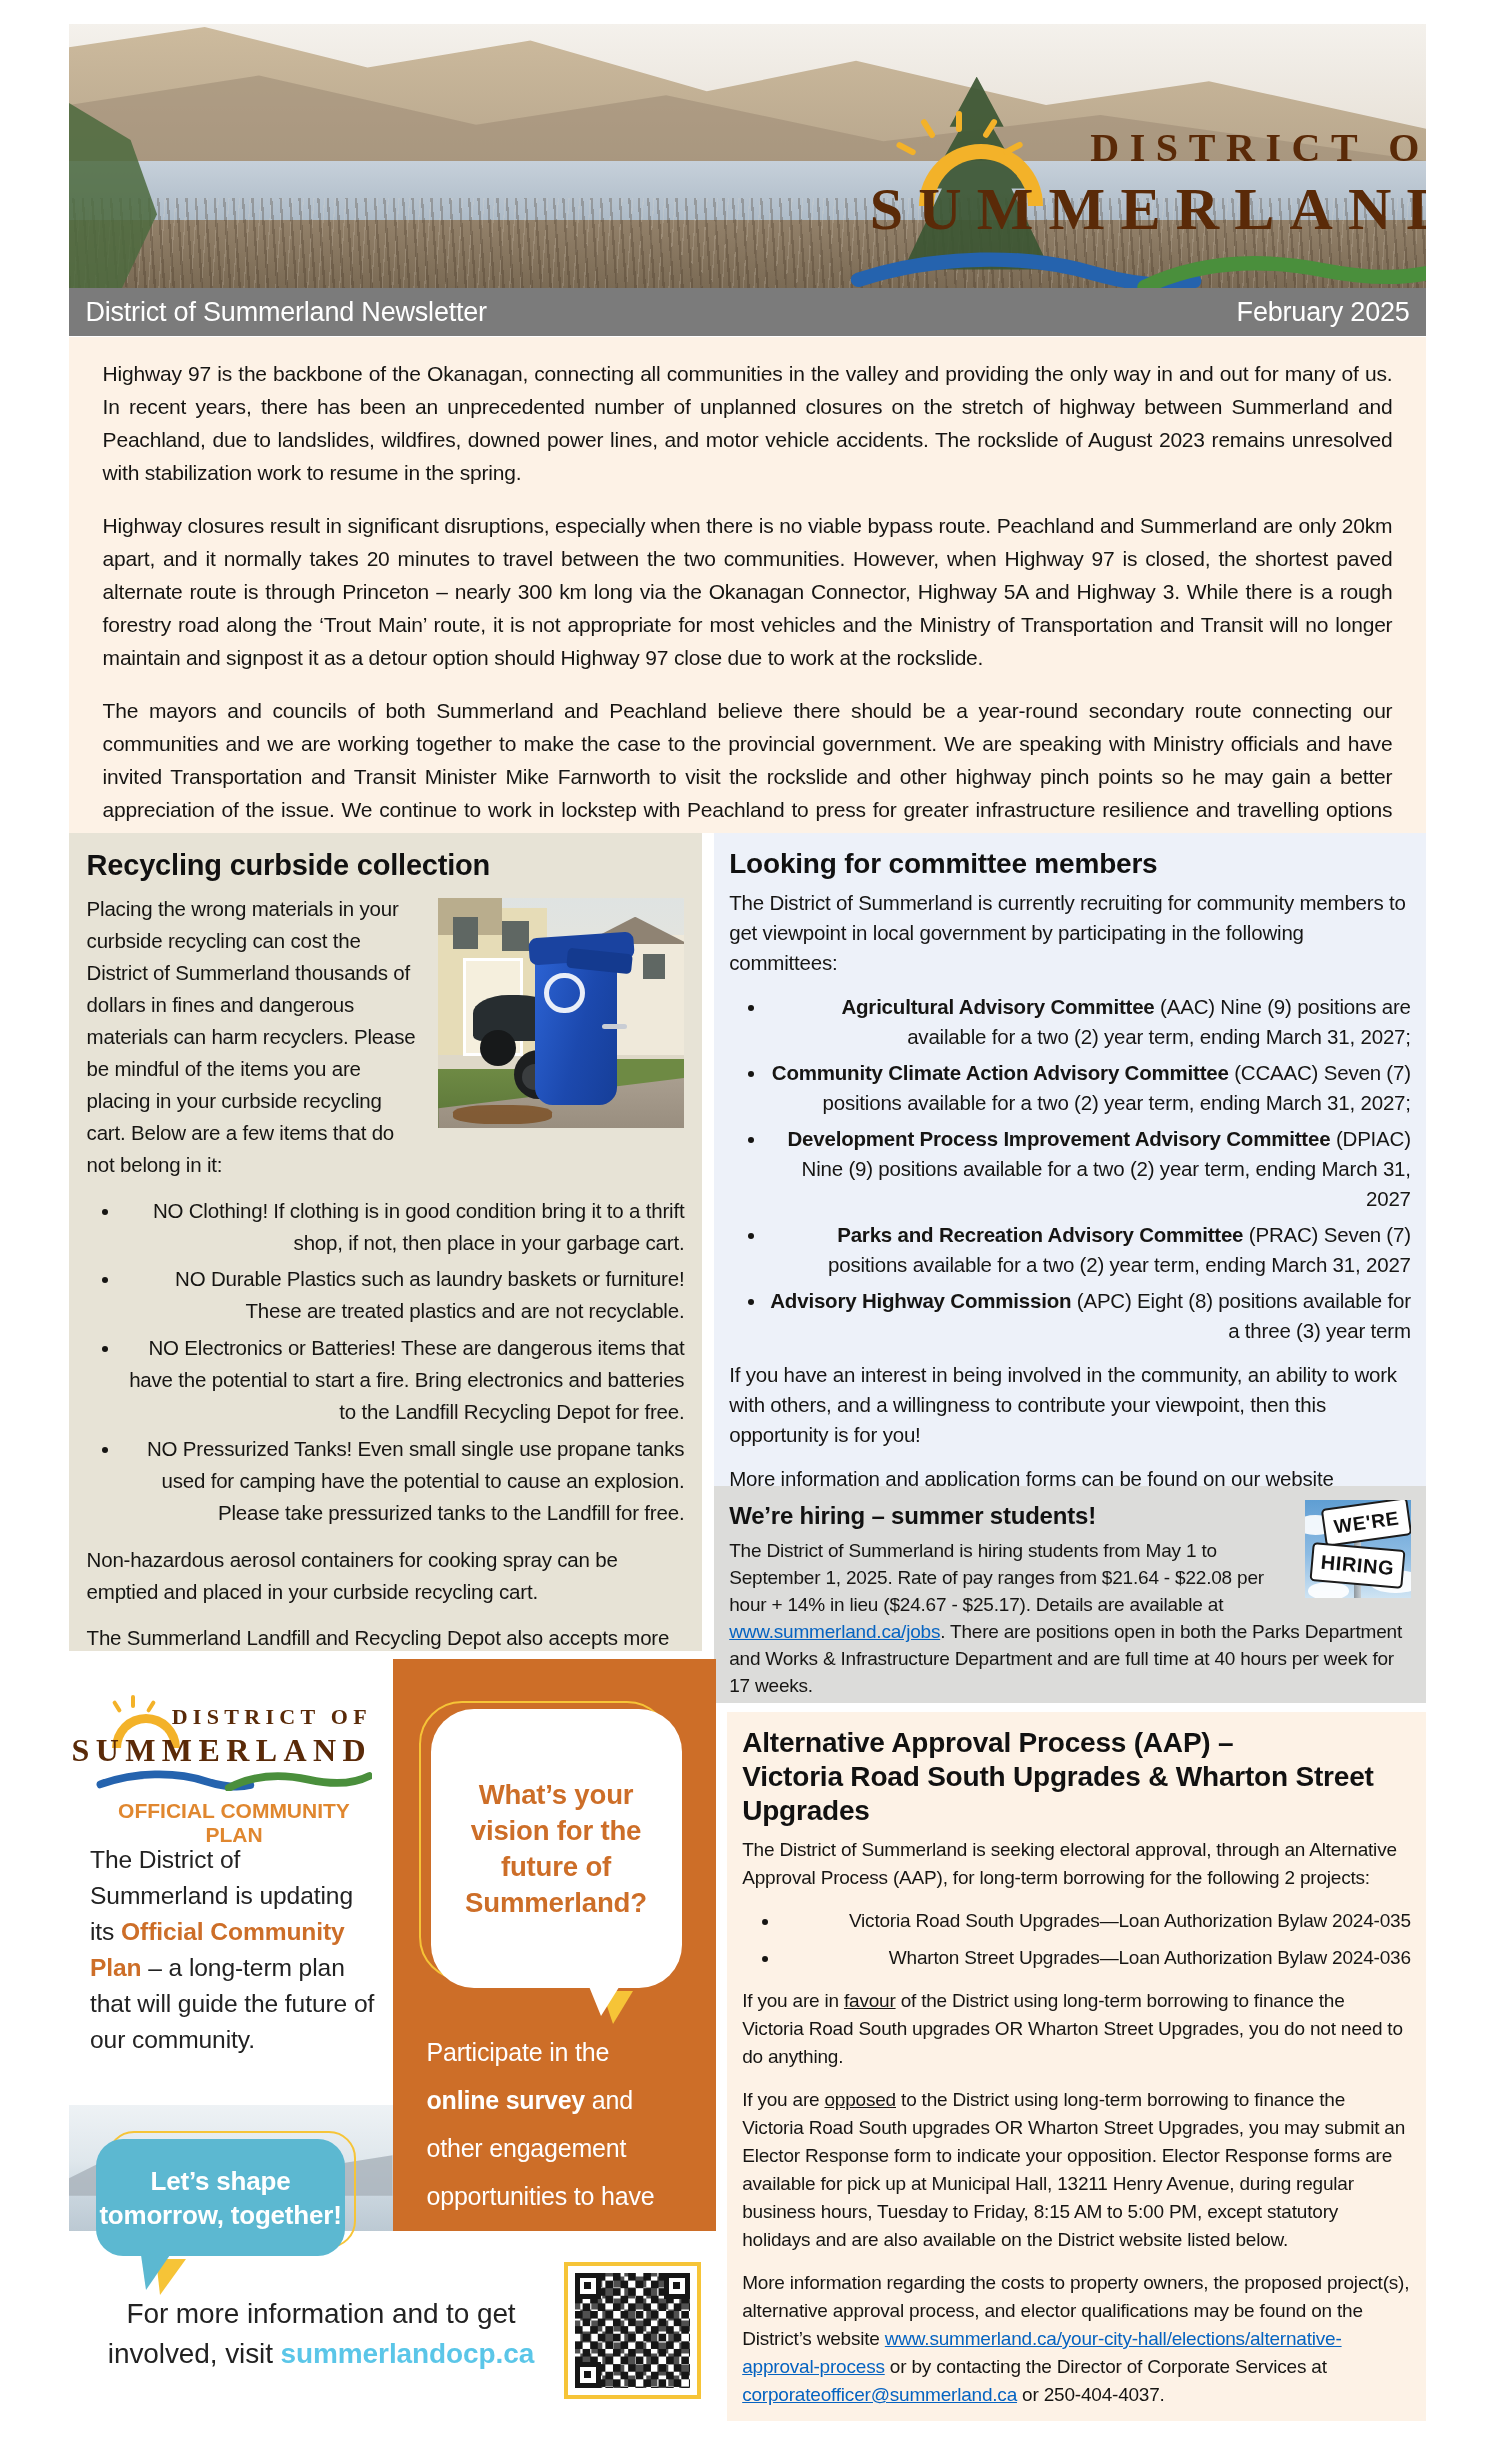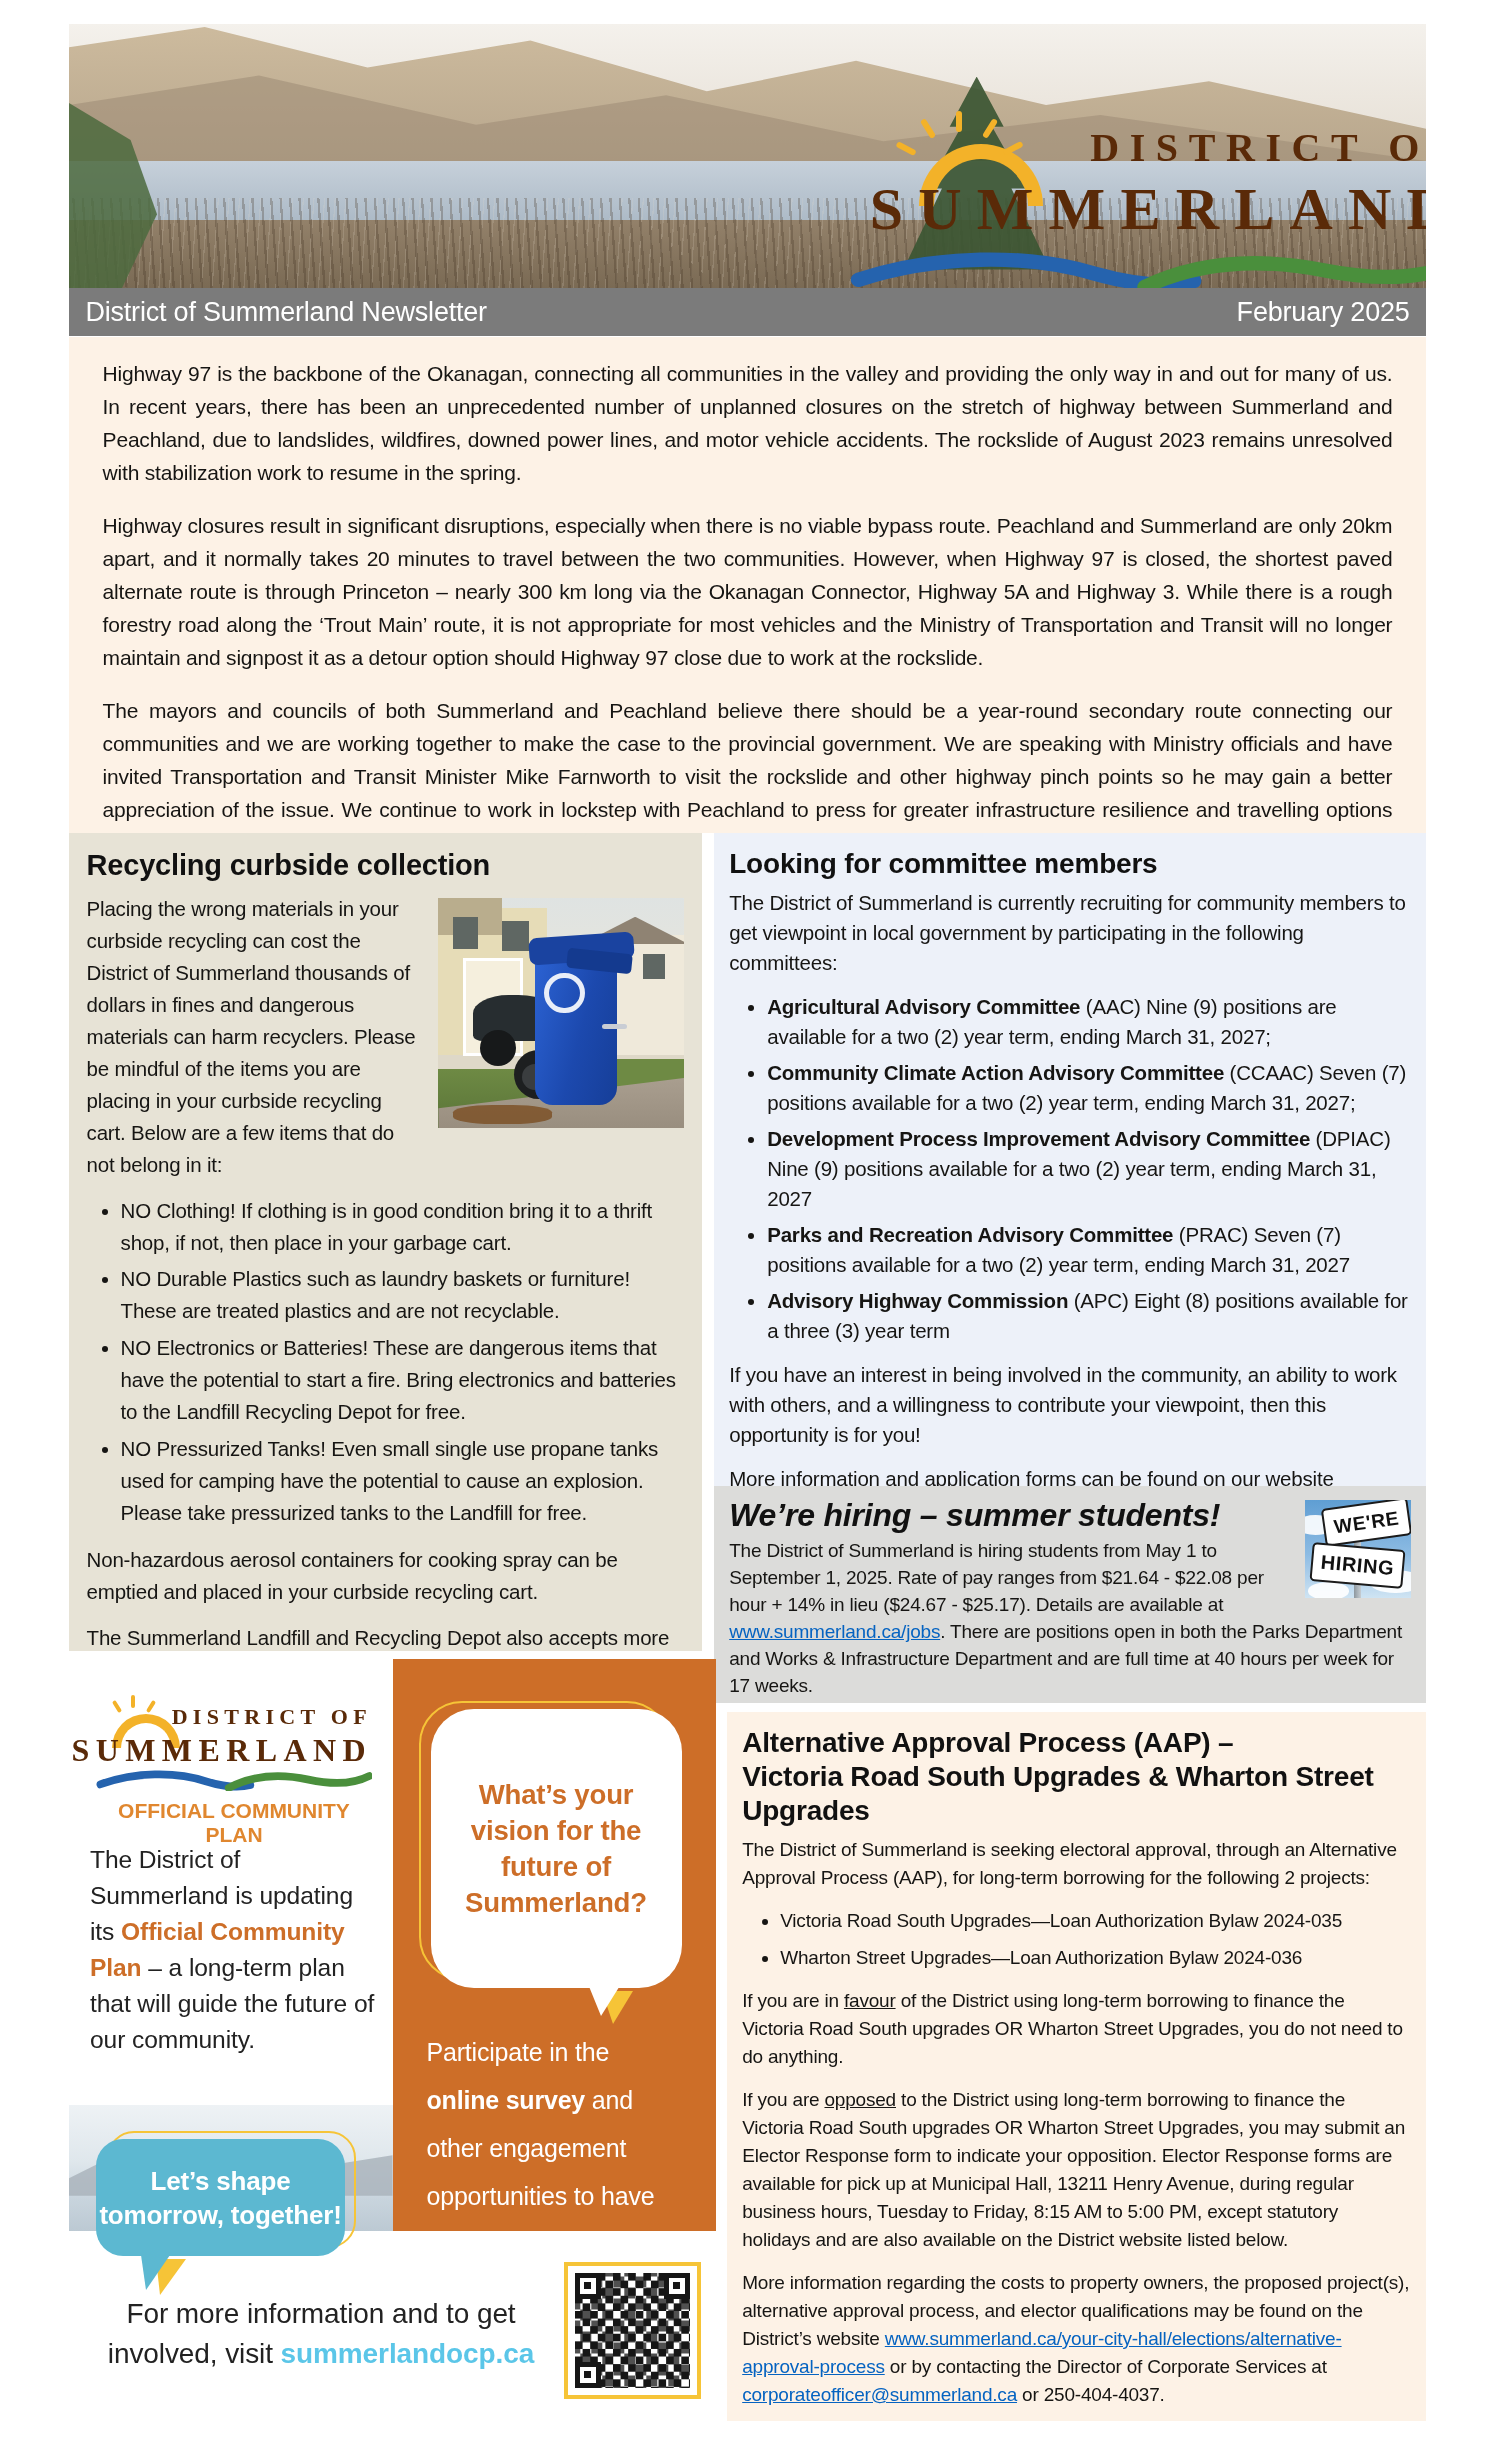--- a/index.html
+++ b/index.html
@@ -55,21 +55,21 @@
          padding:20px 17.6px 0;box-sizing:border-box;font-size:21px;line-height:33px;text-align:justify;}
   .intro p{margin:0 16px 20px;}
   .signoff{text-align:right;margin:0;padding-right:3.5px;}
 
   h2{font-size:29px;line-height:35px;margin:0 0 9.4px;font-weight:bold;color:#111;}
 
   
   .recycling{left:69px;top:833px;width:633px;height:818px;background:var(--beige);
              padding:15.2px 17.6px;box-sizing:border-box;font-size:20.5px;line-height:32px;overflow:hidden;}
   .recycling p{margin:0 0 14px;}
-  ul{margin:3.5px 0 15.2px;padding-left:34px;}
+  ul{margin:3.5px 0 15.2px;padding-left:34px;text-align:right;}
   li{margin:0 0 4.7px;}
   .cart-photo{float:right;position:relative;width:246px;height:230px;margin:5.9px 0 10.6px 15.2px;overflow:hidden;
               background:linear-gradient(180deg,#dfe3e2 0%,#e9e6da 45%,#ded8c8 60%);}
   .house-l{position:absolute;left:0;top:4%;width:44%;height:64%;background:#e6dcb7;}
   .house-l-roof{position:absolute;left:-4%;top:0;width:30%;height:16%;background:#b9ad8d;}
   .house-r{position:absolute;right:0;top:16%;width:40%;height:52%;background:#efe9da;}
   .house-r-roof{position:absolute;right:-2%;top:8%;width:44%;height:12%;background:#8f8373;clip-path:polygon(0 100%,50% 0,100% 100%);}
   .porch{position:absolute;left:10%;top:26%;width:22%;height:40%;background:#f5efdd;border:3.5px solid #fff;}
   .window{position:absolute;background:#5f6763;}
   .car{position:absolute;left:14%;top:42%;width:36%;height:20%;background:#272d30;border-radius:40% 48% 12% 12%;}
@@ -96,21 +96,21 @@
   .committees{left:714px;top:833px;width:712px;height:654px;background:var(--light-blue-bg);
               padding:13px 15.2px;box-sizing:border-box;font-size:20.5px;line-height:30px;overflow:hidden;}
   .committees h2{font-size:28px;margin-bottom:7px;}
   .committees ul{margin:5.9px 0 14px;padding-left:38px;}
   .committees li{margin-bottom:5.9px;}
   .committees p{margin:0 0 14px;}
 
   
   .hiring{left:714px;top:1486px;width:712px;height:217px;background:var(--gray-bg);
           padding:11.7px 15.2px;box-sizing:border-box;font-size:19px;line-height:27px;overflow:hidden;}
-  .hiring h2{font-size:32px;margin-bottom:4.7px;font-style:italic;}
+  .hiring h2{font-size:24px;margin-bottom:4.7px;}
   .hire-sign{float:right;position:relative;width:106px;height:98px;margin:2.3px 0 4.7px 13px;overflow:hidden;
              background:linear-gradient(180deg,#5f9ed3 0%,#8cbbe3 55%,#cfe4f3 100%);}
   .cloud{position:absolute;background:#fff;border-radius:50%;opacity:.9;}
   .post{position:absolute;left:49px;top:35px;width:7px;height:64px;background:linear-gradient(90deg,#8d979e,#c6cdd2);}
   .sign-plate{position:absolute;background:#fff;border:2.3px solid #1b1b1b;border-radius:4.7px;
               display:flex;align-items:center;justify-content:center;font-weight:bold;color:#111;}
   .sign1{right:1.2px;top:3.5px;width:83px;height:34px;transform:rotate(-8deg);font-size:19.3px;letter-spacing:0.6px;}
   .sign2{left:5.9px;top:46px;width:89px;height:35px;transform:rotate(5deg);font-size:20px;letter-spacing:0.6px;}
 
   

